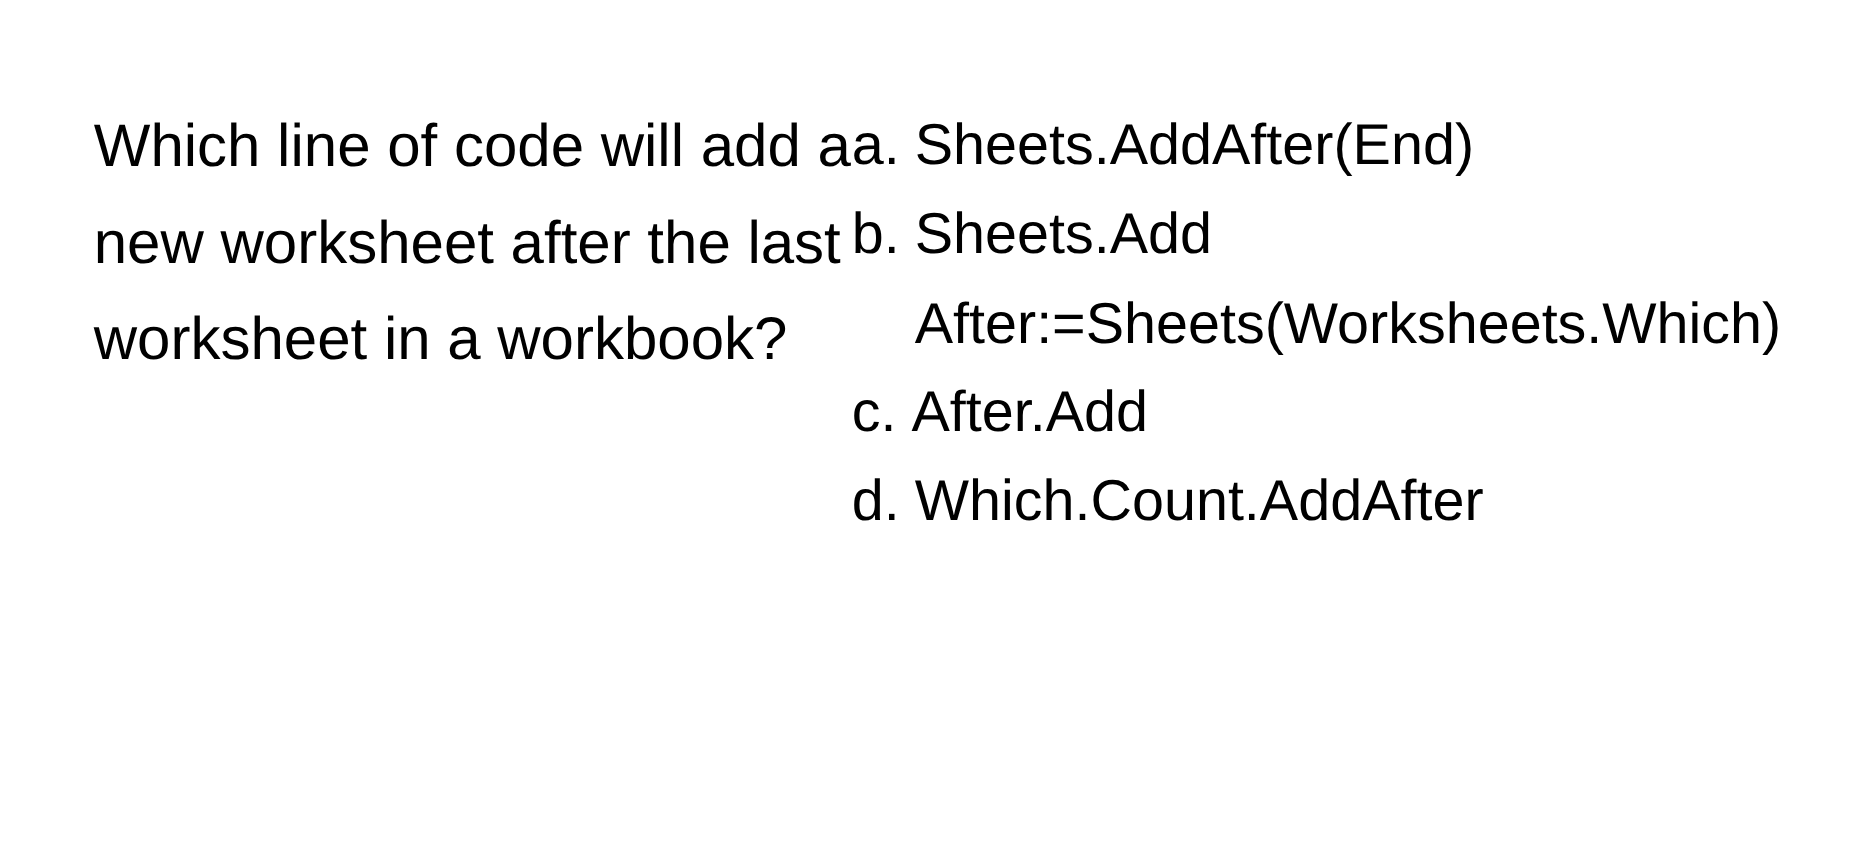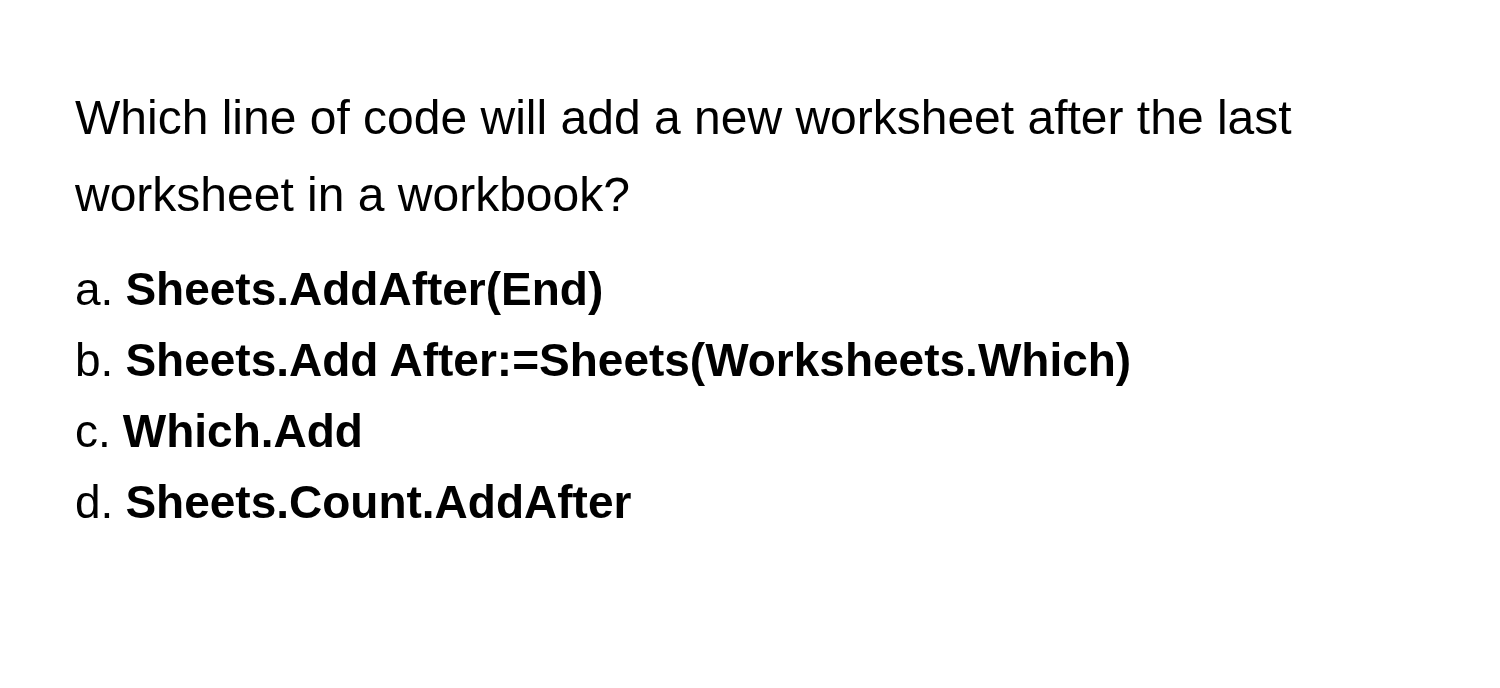--- a/index.html
+++ b/index.html
@@ -10,21 +10,20 @@
     body {
       width: 1500px;
       height: 688px;
       background: #ffffff;
       font-family: -apple-system, BlinkMacSystemFont, "Segoe UI", Helvetica, Arial, sans-serif;
       padding: 80px 75px;
       color: #000000;
     }
     .question-container {
       display: flex;
-      flex-direction: column;
     }
     .question-text {
       font-size: 48px;
       line-height: 1.6;
       font-weight: 400;
       margin-bottom: 20px;
     }
     .options-container {
       display: flex;
       flex-direction: column;
@@ -34,39 +33,38 @@
       align-items: baseline;
       font-size: 46px;
       line-height: 1.55;
       font-weight: 400;
     }
     .option-letter {
       margin-right: 12px;
     }
     .option-text {
       flex: 1;
-      font-weight: bold;
     }
   </style>
 </head>
 <body>
 
 <div class="question-container">
   <div class="question-text">Which line of code will add a new worksheet after the last worksheet in a workbook?</div>
   <div class="options-container">
     <div class="option-row">
       <span class="option-letter">a.</span>
       <span class="option-text">Sheets.AddAfter(End)</span>
     </div>
     <div class="option-row">
       <span class="option-letter">b.</span>
       <span class="option-text">Sheets.Add After:=Sheets(Worksheets.Which)</span>
     </div>
     <div class="option-row">
       <span class="option-letter">c.</span>
-      <span class="option-text">Which.Add</span>
+      <span class="option-text">After.Add</span>
     </div>
     <div class="option-row">
       <span class="option-letter">d.</span>
-      <span class="option-text">Sheets.Count.AddAfter</span>
+      <span class="option-text">Which.Count.AddAfter</span>
     </div>
   </div>
 </div>
 
 </body></html>

